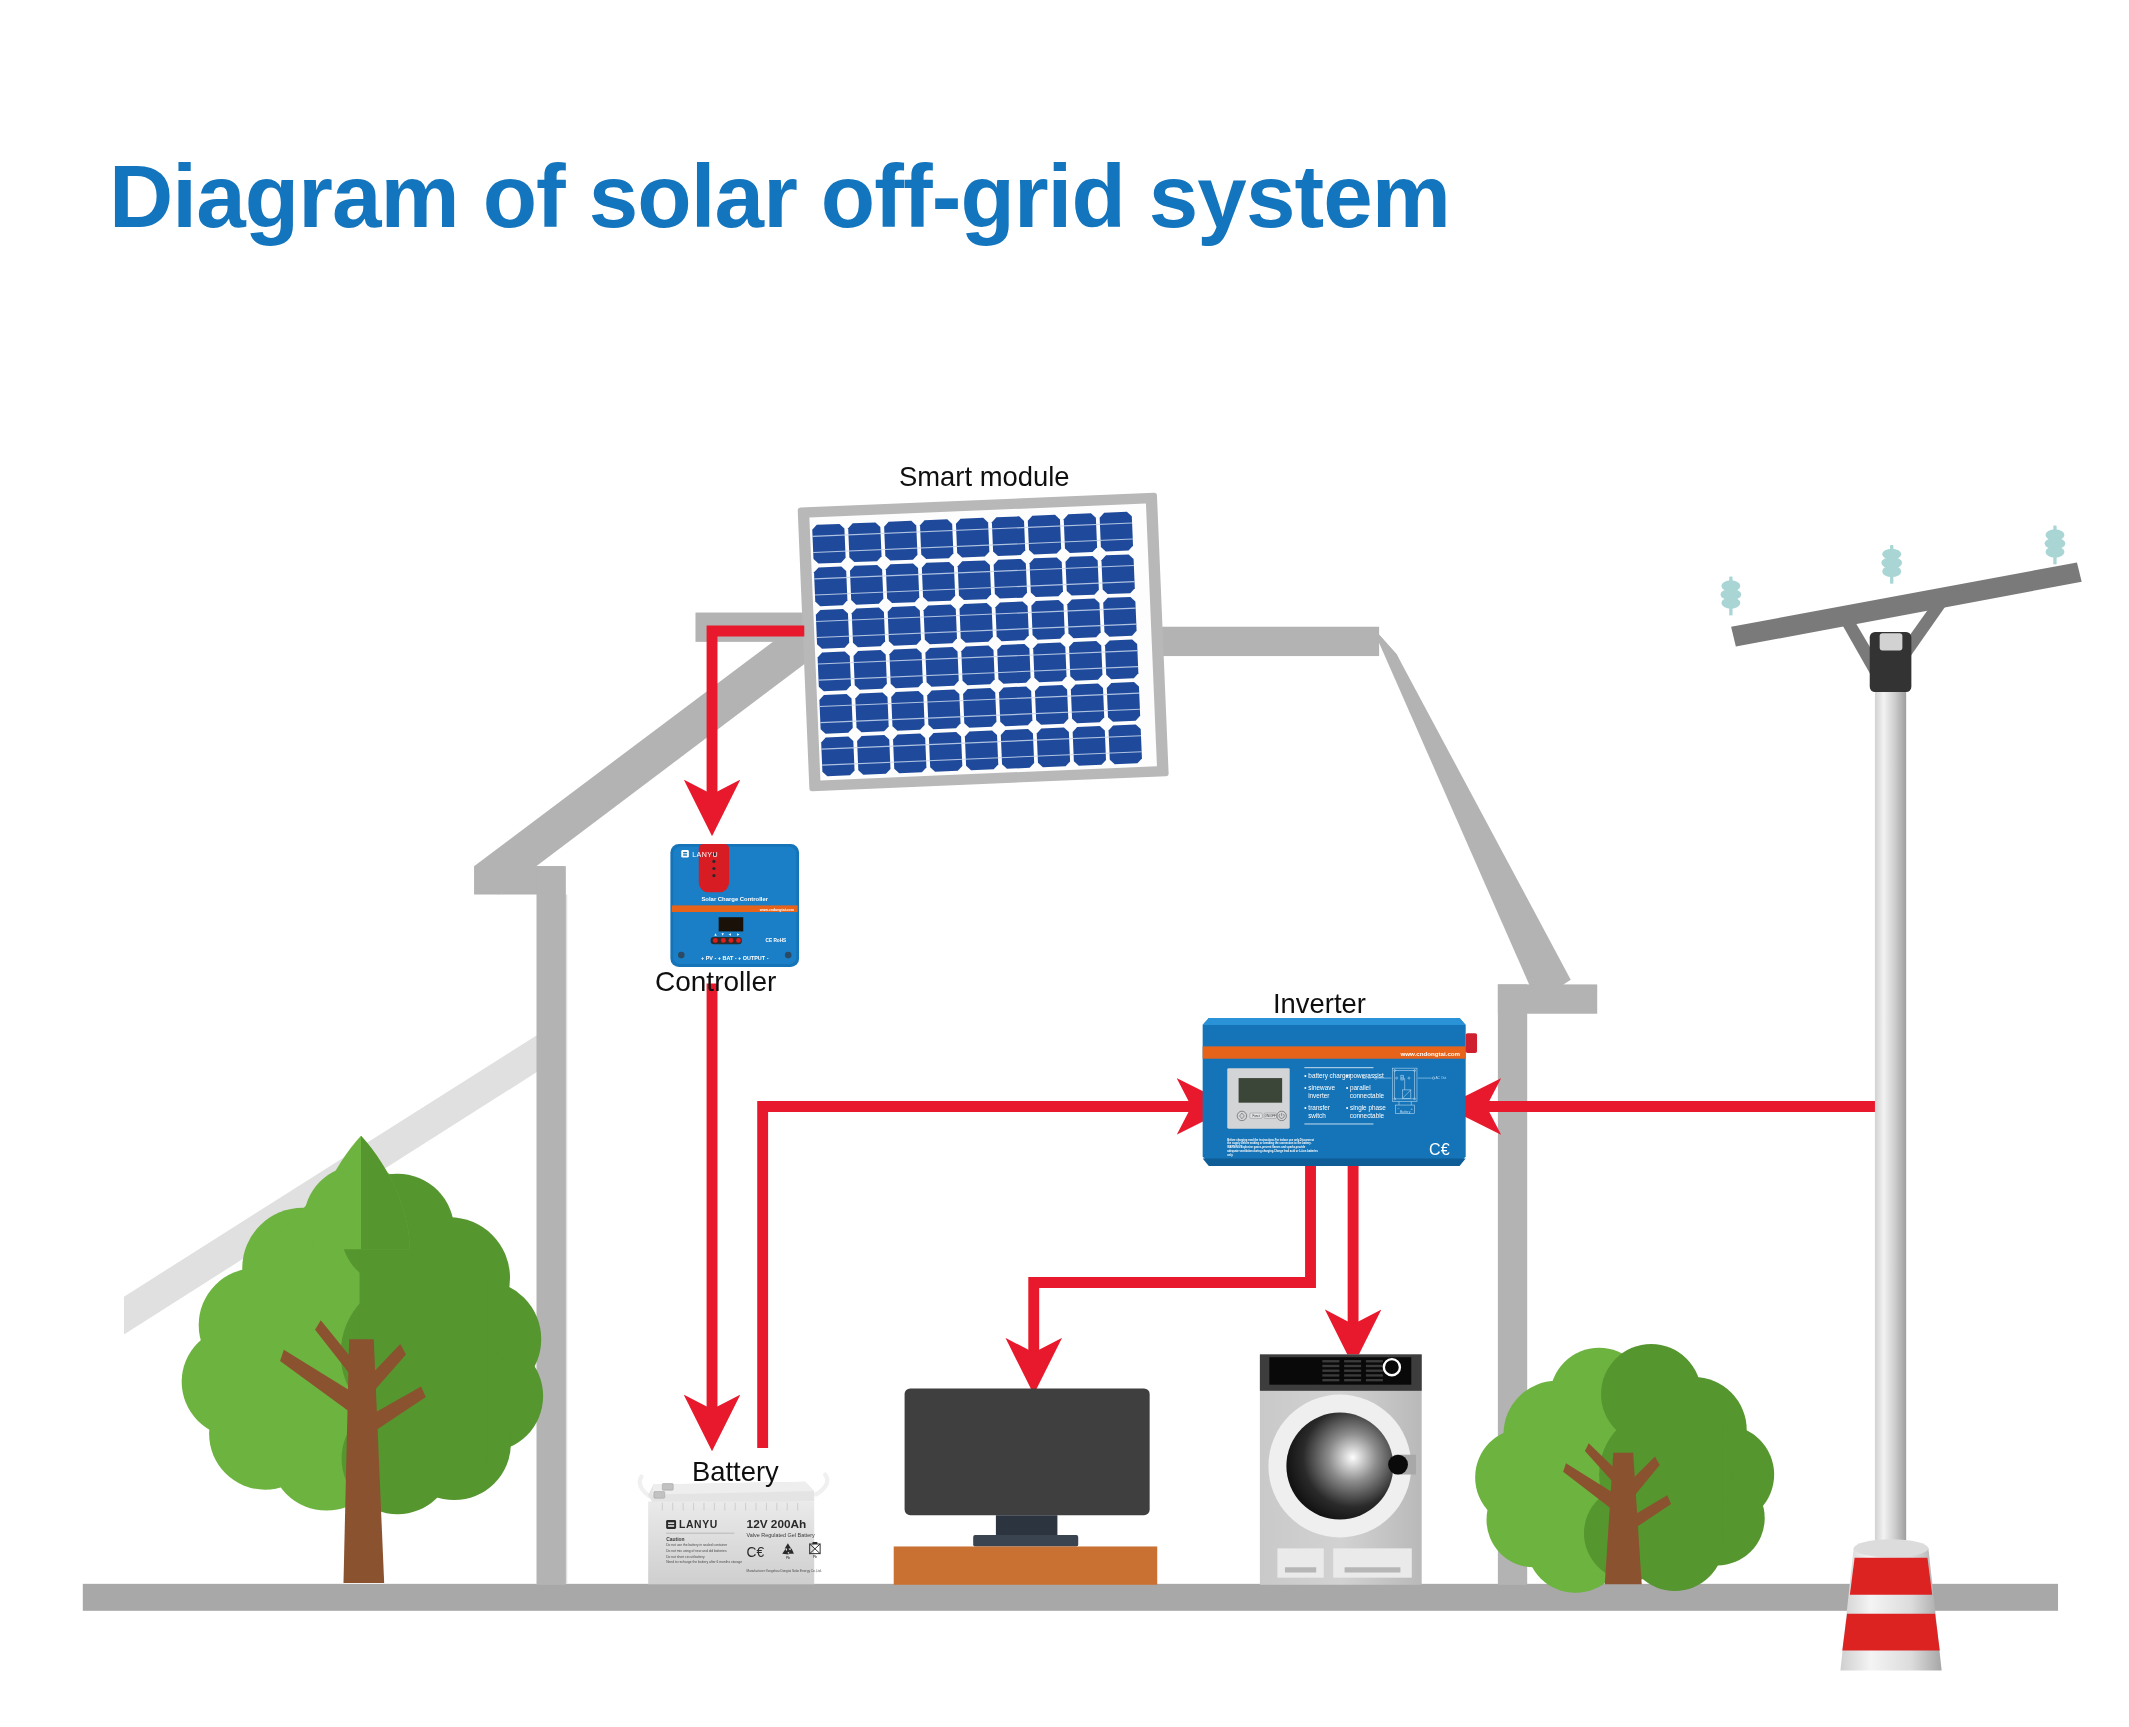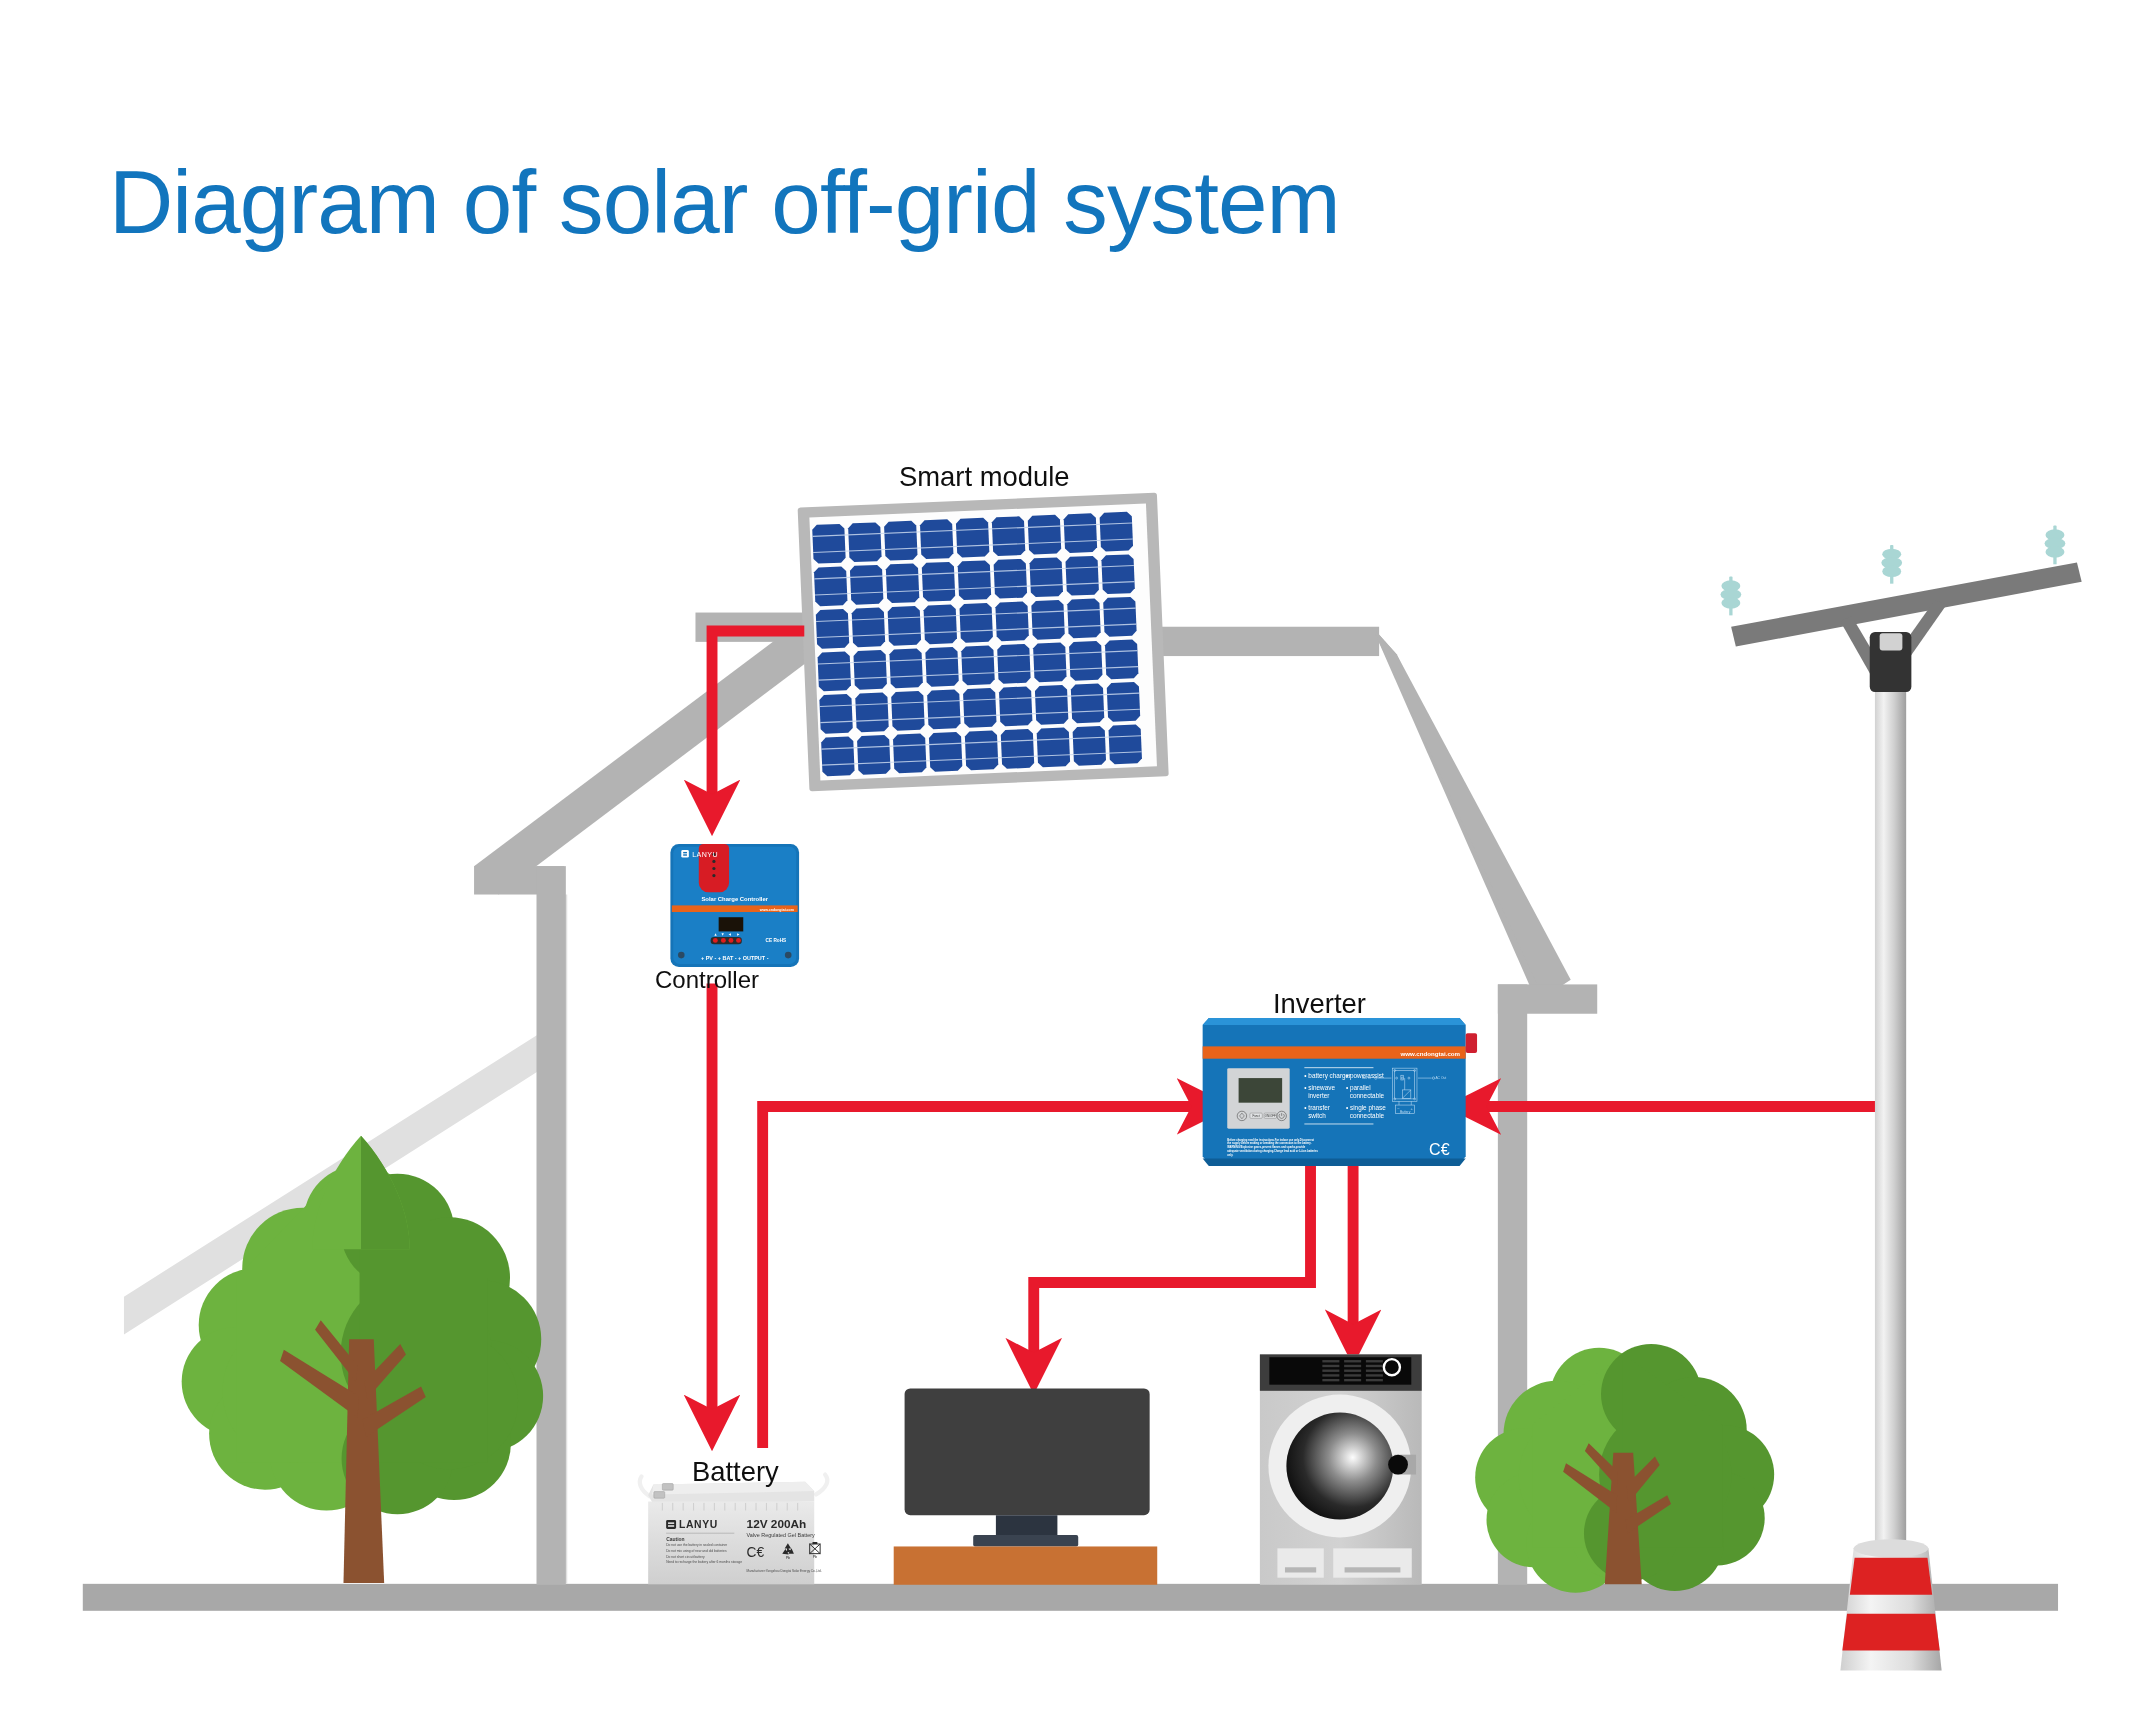--- a/index.html
+++ b/index.html
@@ -2,25 +2,25 @@
 <html style="font-size:7.6px"><head>
 <meta charset="utf-8">
 <style>
   html,body{margin:0;padding:0;background:#ffffff;}
   body{width:2129px;height:1728px;position:relative;overflow:hidden;
        font-family:"Liberation Sans","DejaVu Sans",sans-serif;}
   #stage{position:absolute;left:0;top:0;width:2129px;height:1605px;}
   #stage svg{position:absolute;left:0;top:0;}
   .lbl{position:absolute;color:#0f0f0f;font-weight:normal;white-space:nowrap;
        font-family:"Liberation Sans","DejaVu Sans",sans-serif;}
-  #page-title{position:absolute;left:109px;top:151px;font-size:89px;font-weight:normal;
+  #page-title{position:absolute;left:109px;top:145px;font-size:89px;font-weight:bold;
        letter-spacing:-0.9px;color:#1275bd;white-space:nowrap;
        font-family:"Liberation Sans","DejaVu Sans",sans-serif;}
   .lbl-smart{left:899px;top:461px;font-size:27.4px;}
-  .lbl-ctrl{left:655px;top:966px;font-size:24px;}
+  .lbl-ctrl{left:655px;top:966px;font-size:28px;}
   .lbl-inv{left:1273px;top:988px;font-size:27.4px;}
   .lbl-bat{left:692px;top:1456px;font-size:27.4px;}
 </style>
 </head>
 <body>
 
 <div id="stage">
 
 <svg width="2129" height="1728" viewBox="0 0 4500 3651" xmlns="http://www.w3.org/2000/svg">
   <defs>

